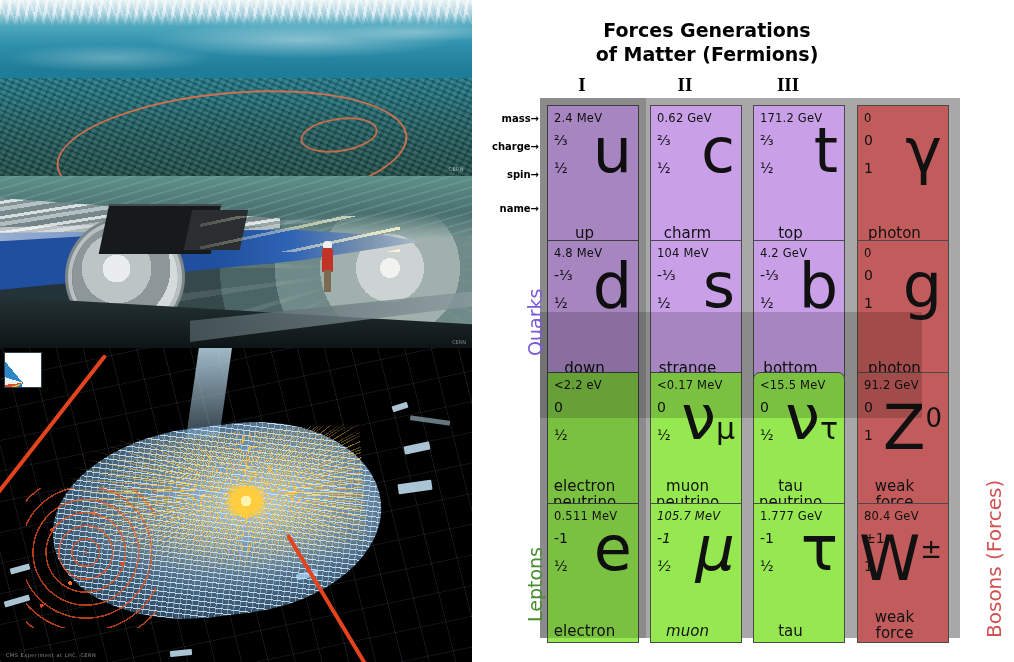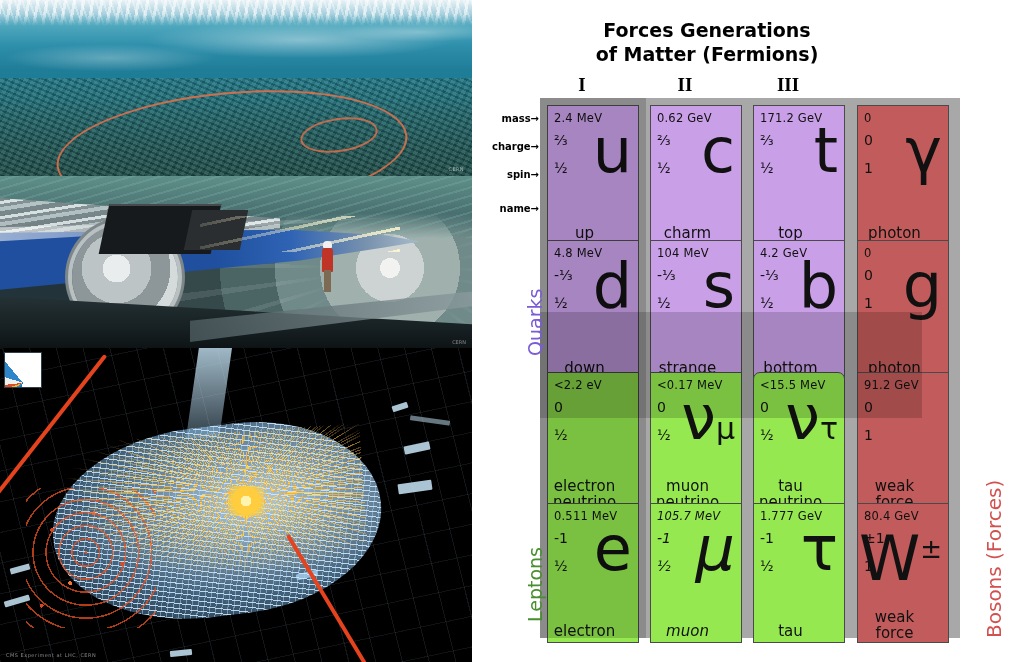--- a/index.html
+++ b/index.html
@@ -482,20 +482,21 @@
     <span class="sym"><span>ν</span><span class="sub">τ</span></span>
     <span class="nm two">
       <div>tau</div>
       <div>neutrino</div>
     </span>
   </div>
   <div class="cell b" style="left:385px; top:372px;">
     <span class="mass">91.2 GeV</span>
     <span class="charge">0</span>
     <span class="spin">1</span>
+    <span class="sym"><span>Z</span><span class="sup">0</span></span>
     <span class="nm two">
       <div>weak</div>
       <div>force</div>
     </span>
   </div>
 
   <div class="cell l" style="left:75px;  top:503px;">
     <span class="mass">0.511 MeV</span>
     <span class="charge">-1</span>
     <span class="spin">½</span>

